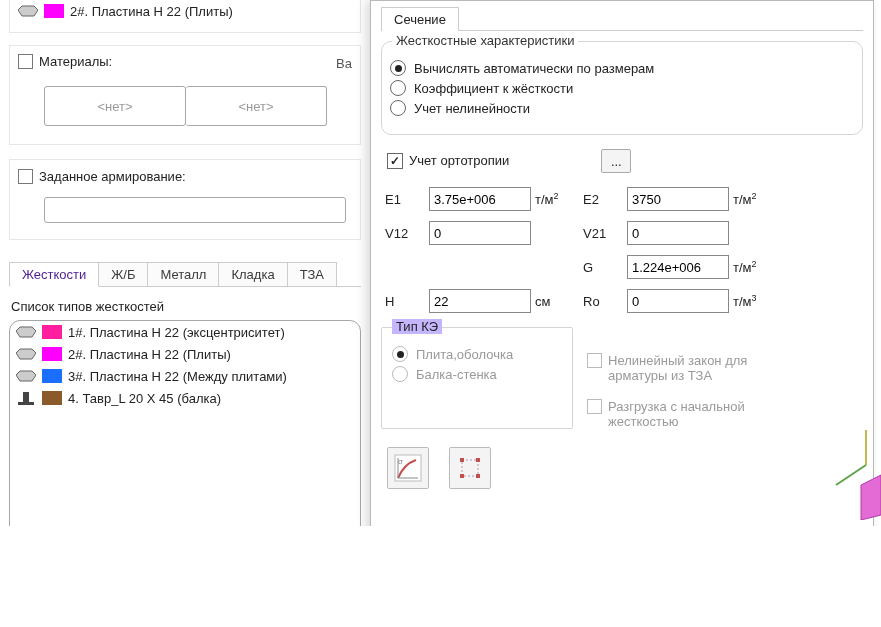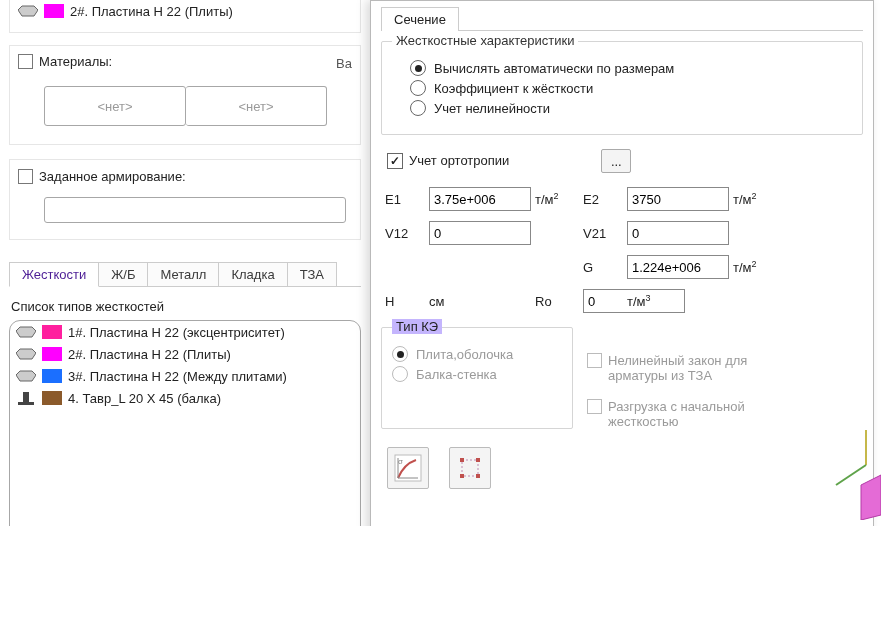--- a/index.html
+++ b/index.html
@@ -39,21 +39,21 @@
 .swC3{background:#1b6fff}
 .swC4{background:#8b5a2b}
 
 
 .dialog{position:absolute;left:370px;top:0;width:502px;height:627px;background:#fff;border:1px solid #b9b9b9;box-shadow:-4px 0 10px rgba(0,0,0,.15)}
 .dialog .pad{padding:6px 10px}
 
 .dtabrow{display:flex;border-bottom:1px solid #ccc}
 .dtab{padding:4px 12px;border:1px solid #ccc;border-bottom:none;background:#fff;margin-bottom:-1px}
 
-.group{border:1px solid #d5d5d5;margin-top:10px;padding:14px 12px 14px 28px;position:relative;border-radius:2px}
+.group{border:1px solid #d5d5d5;margin-top:10px;padding:14px 12px 14px 8px;position:relative;border-radius:10px}
 .group .legend{position:absolute;top:-9px;left:10px;background:#fff;padding:0 4px;color:#333}
 
 .radio{display:flex;align-items:center;gap:8px;margin:4px 0}
 .rdot{width:14px;height:14px;border:1px solid #666;border-radius:50%;display:flex;align-items:center;justify-content:center;background:#fff}
 .rdot.sel::after{content:"";width:7px;height:7px;border-radius:50%;background:#222}
 .radio.disabled{color:#9a9a9a}
 .radio.disabled .rdot{border-color:#bbb}
 
 .checkmark{width:14px;height:14px;border:1px solid #666;display:flex;align-items:center;justify-content:center;background:#fff}
 .checkmark.checked::after{content:"✓";font-size:12px;line-height:12px;color:#222;font-weight:bold}
@@ -220,20 +220,21 @@
         <span></span>
 
         <span></span>
           <span></span>
           <span></span>
         <span>G</span>
         <input value="1.224e+006" style="">
         <span class="unit"><span>т/м</span><sup>2</sup></span>
 
         <span>H</span>
+        <input value="22" style="">
         <span class="unit">см</span>
         <span>Ro</span>
         <input value="0" style="">
         <span class="unit"><span>т/м</span><sup>3</sup></span>
       </div>
 
       <div class="ketype">
         <div class="left">
           <span class="legend">Тип КЭ</span>
           <label class="radio disabled">

